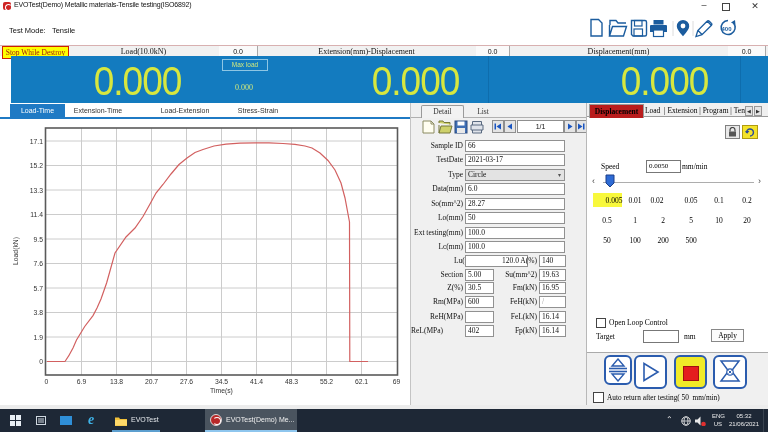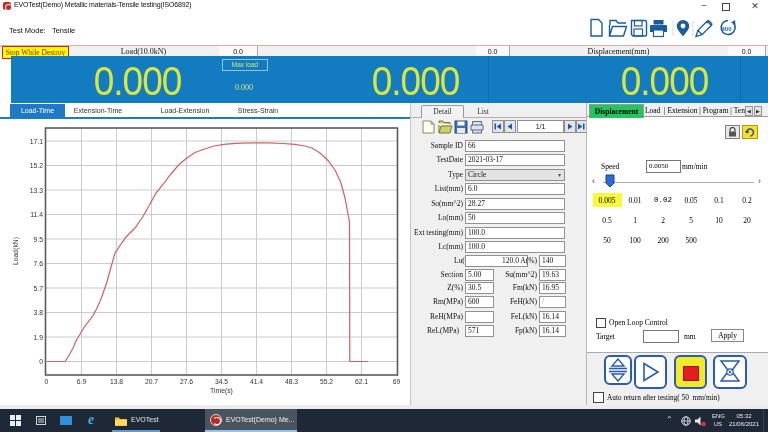--- a/index.html
+++ b/index.html
@@ -45,20 +45,21 @@
 <path d="M147,2 l0.5,5 -4.5,-2.5 z" fill="#1b5c9e"></path>
 <text x="133.5" y="12.5" font-size="6" fill="#1b5c9e" font-family="Liberation Sans" font-weight="bold">400</text>
 <line x1="85" y1="3" x2="85" y2="18" stroke="#dcdcdc" stroke-width="1"></line>
 <line x1="105" y1="3" x2="105" y2="18" stroke="#dcdcdc" stroke-width="1"></line>
 </svg>
 
 <div class="abs" style="left:0;top:45px;width:768px;height:11px;background:#f1f1f1;border-top:1px solid #d8b0b0;box-sizing:border-box;">
 <div class="cell ser" style="left:2px;width:65px;background:#ffff00;border:1px solid #cc2200;color:#991111;font-size:7.5px;">Stop While Destroy</div>
 <div class="cell ser" style="left:68px;width:151px;">Load(10.0kN)</div>
 <div class="cell" style="left:219px;width:38px;background:#fafafa;font-size:7px;">0.0</div>
+<div class="cell ser" style="left:257px;width:219px;">Extension(mm)-Displacement</div>
 <div class="cell" style="left:476px;width:33px;background:#fafafa;font-size:7px;">0.0</div>
 <div class="cell ser" style="left:509px;width:219px;">Displacement(mm)</div>
 <div class="cell" style="left:728px;width:37px;background:#fafafa;font-size:7px;">0.0</div>
 </div>
 
 <div class="abs" style="left:0;top:56px;width:768px;height:47px;background:#137bbf;margin-left:11px;">
 <div class="abs" style="left:477px;top:0;width:1px;height:47px;background:#0e6dad;"></div>
 <div class="abs" style="left:729px;top:0;width:1px;height:47px;background:#0e6dad;"></div>
 <div class="abs bignum" style="left:46px;top:4px;width:161px;">0.000</div>
 <div class="abs bignum" style="left:324px;top:4px;width:161px;">0.000</div>
@@ -159,21 +160,21 @@
     <path d="M86,3.5 v6 l4.5,-3 z M91,3.5 v6 l1.5,0 v-6 z"></path>
     </g>
   </svg>
 
   <div class="lbl" style="left:0;top:36.5px;width:52px;">Sample ID</div>
       <div class="inp" style="left:54px;top:36.5px;width:96px;">66</div>
   <div class="lbl" style="left:0;top:51px;width:52px;">TestDate</div>
       <div class="inp" style="left:54px;top:51px;width:96px;">2021-03-17</div>
   <div class="lbl" style="left:0;top:65.5px;width:52px;">Type</div>
       <div class="inp" style="left:54px;top:65.5px;width:96px;background:#e3e3e3;">Circle<span style="position:absolute;right:3px;top:0;color:#555;font-size:6px;">▾</span></div>
-  <div class="lbl" style="left:0;top:80px;width:52px;">List(mm)</div>
+  <div class="lbl" style="left:0;top:80px;width:52px;">Data(mm)</div>
       <div class="inp" style="left:54px;top:80px;width:96px;">6.0</div>
   <div class="lbl" style="left:0;top:94.5px;width:52px;">So(mm^2)</div>
       <div class="inp" style="left:54px;top:94.5px;width:96px;">28.27</div>
   <div class="lbl" style="left:0;top:109px;width:52px;">Lo(mm)</div>
       <div class="inp" style="left:54px;top:109px;width:96px;">50</div>
   <div class="lbl" style="left:0;top:123.5px;width:52px;">Ext testing(mm)</div>
       <div class="inp" style="left:54px;top:123.5px;width:96px;">100.0</div>
   <div class="lbl" style="left:0;top:138px;width:52px;">Lc(mm)</div>
       <div class="inp" style="left:54px;top:138px;width:96px;">100.0</div>
 
@@ -190,29 +191,29 @@
   <div class="lbl" style="left:80px;top:179px;width:46px;">Fm(kN)</div>
       <div class="inp" style="left:128px;top:179px;width:23px;">16.95</div>
   <div class="lbl" style="left:0;top:192.5px;width:52px;">Rm(MPa)</div>
       <div class="inp" style="left:54px;top:192.5px;width:25px;">600</div>
   <div class="lbl" style="left:80px;top:192.5px;width:46px;">FeH(kN)</div>
       <div class="inp" style="left:128px;top:192.5px;width:23px;color:#999;">/</div>
   <div class="lbl" style="left:0;top:207.5px;width:52px;">ReH(MPa)</div>
       <div class="inp" style="left:54px;top:207.5px;width:25px;"></div>
   <div class="lbl" style="left:80px;top:207.5px;width:46px;">FeL(kN)</div>
       <div class="inp" style="left:128px;top:207.5px;width:23px;">16.14</div>
-  <div class="lbl" style="left:16px;top:221.5px;width:32px;text-align:center;">ReL(MPa)</div>
-      <div class="inp" style="left:54px;top:221.5px;width:25px;">571</div>
+  <div class="lbl" style="left:0;top:221.5px;width:32px;text-align:center;">ReL(MPa)</div>
+      <div class="inp" style="left:54px;top:221.5px;width:25px;">402</div>
   <div class="lbl" style="left:80px;top:221.5px;width:46px;">Fp(kN)</div>
       <div class="inp" style="left:128px;top:221.5px;width:23px;">16.14</div>
 </div>
 
 <div class="abs" style="left:586px;top:103px;width:182px;height:302px;background:#fff;border-left:1px solid #b8b8b8;box-sizing:border-box;">
   <div class="abs" style="left:0;top:0;width:182px;height:14px;background:#f0f0f0;border-bottom:1px solid #9a9a9a;box-sizing:border-box;"></div>
-  <div class="abs ser" style="left:2px;top:1px;width:53px;height:13px;background:#22c55e;border:1px solid #9a9a9a;border-bottom:none;font-size:7.5px;font-weight:bold;text-align:center;line-height:13px;color:#000;">Displacement</div>
+  <div class="abs ser" style="left:2px;top:1px;width:53px;height:13px;background:#b91c1c;border:1px solid #9a9a9a;border-bottom:none;font-size:7.5px;font-weight:bold;text-align:center;line-height:13px;color:#000;">Displacement</div>
   <div class="abs ser" style="left:56px;top:1px;height:13px;line-height:13px;font-size:7.5px;color:#000;">&nbsp;Load&nbsp;&nbsp;|&nbsp;Extension&nbsp;|&nbsp;Program&nbsp;|&nbsp;Ten</div>
   <div class="abs" style="left:158px;top:3px;width:8px;height:10px;background:#e4e4e4;border:1px solid #999;box-sizing:border-box;font-size:5px;text-align:center;line-height:8px;color:#333;">◀</div>
   <div class="abs" style="left:167px;top:3px;width:8px;height:10px;background:#e4e4e4;border:1px solid #999;box-sizing:border-box;font-size:5px;text-align:center;line-height:8px;color:#333;">▶</div>
 
   <div class="abs" style="left:138px;top:22px;width:15px;height:14px;background:#e8e8e8;border:1px solid #808080;box-sizing:border-box;"></div>
   <svg class="abs" style="left:140px;top:24px;" width="11" height="10" viewBox="0 0 11 10">
     <path d="M3,4.5 v-1.5 a2.5,2.5 0 0 1 5,0 v1.5" fill="none" stroke="#444" stroke-width="1.2"></path>
     <rect x="2" y="4.5" width="7" height="5" fill="#555"></rect>
   </svg>
   <div class="abs" style="left:155px;top:22px;width:16px;height:14px;background:#f4e32a;border:1px solid #b09a10;box-sizing:border-box;"></div>
@@ -226,23 +227,23 @@
   <div class="rtxt" style="left:95px;top:59px;">mm/min</div>
 
   <div class="abs" style="left:16px;top:78.5px;width:151px;height:1px;background:#adadad;"></div>
   <div class="abs" style="left:5px;top:73px;font-size:9px;color:#444;">‹</div>
   <div class="abs" style="left:171px;top:73px;font-size:9px;color:#444;">›</div>
   <svg class="abs" style="left:18px;top:71px;" width="10" height="14" viewBox="0 0 10 14">
     <path d="M1,1 h8 v8 l-4,4 -4,-4 z" fill="#2e6bd4" stroke="#1a3f8a" stroke-width="1"></path>
   </svg>
 
   <div class="abs" style="left:6px;top:90px;width:29px;height:14px;background:#f8f83c;"></div>
-  <div class="gridnum" style="left:6px;top:93px;">0.005</div>
+  <div class="gridnum" style="left:6px;top:93px;padding-left:7px;">0.005</div>
   <div class="gridnum" style="left:34px;top:93px;">0.01</div>
-  <div class="gridnum" style="left:62px;top:93px;font-family:Liberation Mono, monospace;">0.02</div>
+  <div class="gridnum" style="left:56px;top:93px;">0.02</div>
   <div class="gridnum" style="left:90px;top:93px;">0.05</div>
   <div class="gridnum" style="left:118px;top:93px;">0.1</div>
   <div class="gridnum" style="left:146px;top:93px;">0.2</div>
   <div class="gridnum" style="left:6px;top:113px;">0.5</div>
   <div class="gridnum" style="left:34px;top:113px;">1</div>
   <div class="gridnum" style="left:62px;top:113px;">2</div>
   <div class="gridnum" style="left:90px;top:113px;">5</div>
   <div class="gridnum" style="left:118px;top:113px;">10</div>
   <div class="gridnum" style="left:146px;top:113px;">20</div>
   <div class="gridnum" style="left:6px;top:133px;">50</div>

